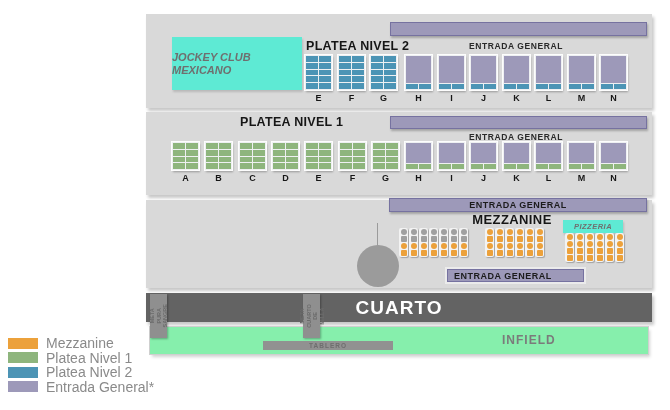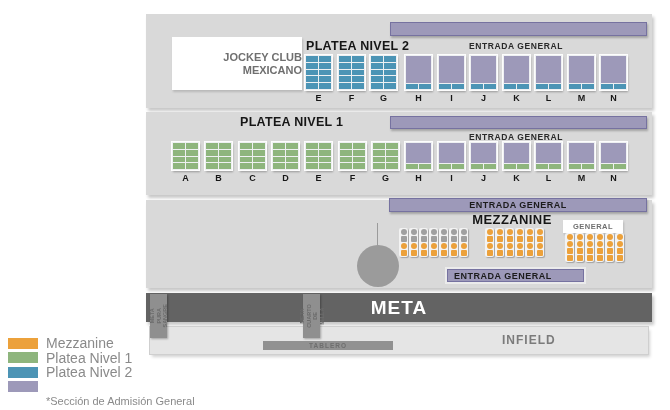--- a/index.html
+++ b/index.html
@@ -9,22 +9,22 @@
   
   .logo { position:absolute; left:8px; top:3px; font-size:22px; font-weight:800; font-style:italic; letter-spacing:-1px; color:#111; }
   .logo sup { font-size:8px; font-style:normal; vertical-align:super; letter-spacing:0; }
 
   
   .panel { position:absolute; left:146px; width:506px; background:#d9d9d9; box-shadow:2px 3px 3px rgba(0,0,0,0.22); }
   .row1 { top:14px;  height:94px; }
   .row2 { top:112px; height:83px; }
   .row3 { top:200px; height:88px; }
 
-  .graybox { position:absolute; background:#ffffff; color:#6f6f6f; font-weight:bold; text-align:right;
-             display:flex; align-items:center; justify-content:center; box-shadow:1px 2px 2px rgba(0,0,0,0.15); }
+  .graybox { position:absolute; background:#5eead4; color:#6f6f6f; font-weight:bold; text-align:left;
+             display:flex; align-items:center; justify-content:center; box-shadow:1px 2px 2px rgba(0,0,0,0.15);font-style:italic; }
   .jockey { left:26px; top:23px; width:130px; height:53px; font-size:11px; line-height:13px; }
   .terraza { left:26px; top:10px; width:182px; height:56px; font-size:12px; line-height:14px; }
   .pizzeria { left:417px; top:20px; width:60px; height:13px; font-size:7.5px; letter-spacing:0.5px; }
 
   .pbar { position:absolute; background:#9d99b9; border:1px solid #7672a0; box-shadow:1px 2px 2px rgba(0,0,0,0.25); }
   .bar-top1 { left:244px; top:8px; width:257px; height:14px; }
   .bar-top2 { left:244px; top:4px; width:257px; height:13px; }
   .bar-mezz-top { left:243px; top:-2px; width:258px; height:14px; display:flex; align-items:center; justify-content:center;
                   font-size:9px; font-weight:bold; color:#1c1c1c; letter-spacing:0.5px; }
   .bar-mezz-bottom { left:301px; top:69px; width:137px; height:13px; display:flex; align-items:center; justify-content:flex-start;
@@ -56,21 +56,21 @@
   .seat.circle { border-radius:50%; }
   .seat.square { border-radius:1px; }
 
   .circle-big { position:absolute; left:211px; top:45px; width:42px; height:42px; border-radius:50%; background:#9b9b9b; }
   .circle-stem { position:absolute; left:231px; top:23px; width:1px; height:24px; background:#9b9b9b; }
 
   
   .pista { position:absolute; left:146px; top:293px; width:506px; height:29px; background:#636363;
            display:flex; align-items:center; justify-content:center; box-shadow:2px 3px 3px rgba(0,0,0,0.22); }
   .pista-text { color:#fff; font-weight:bold; font-size:19px; letter-spacing:1px; }
-  .infield { position:absolute; left:150px; top:327px; width:498px; height:27px; background:#e5e5e5;
+  .infield { position:absolute; left:150px; top:327px; width:498px; height:27px; background:#86efac;
              box-shadow:0 0 0 1px #cfcfcf, 2px 3px 3px rgba(0,0,0,0.18); }
   .infield-text { position:absolute; left:352px; top:6px; font-size:12px; font-weight:bold; color:#7b7b7b; letter-spacing:1px; }
   .tablero { position:absolute; left:113px; top:14px; width:130px; height:9px; background:#919191;
              display:flex; align-items:center; justify-content:center; font-size:6.5px; font-weight:bold; color:#6e6e6e; letter-spacing:1px; }
 
   .meta-label { position:absolute; width:17px; height:44px; background:#8f8f8f; display:flex; align-items:center; justify-content:center;
                 box-shadow:1px 1px 2px rgba(0,0,0,0.3); z-index:5; }
   .meta1 { left:150px; top:294px; }
   .meta2 { left:303px; top:294px; }
   .meta-label .rot { transform:rotate(-90deg); width:42px; font-size:5.5px; line-height:6.5px; font-weight:bold;
@@ -378,21 +378,21 @@
             </div>
           </div>
           <div class="section-letter">N</div>
         </div>
       </div>
   </div>
 
   <div class="panel row3">
     <div class="pbar bar-mezz-top">ENTRADA GENERAL</div>
     <div class="area-label mezz-label">MEZZANINE</div>
-    <div class="graybox pizzeria">GENERAL</div>
+    <div class="graybox pizzeria">PIZZERIA</div>
     <div class="circle-stem"></div>
     <div class="circle-big"></div>
     <div id="mezz-groups">
         <div class="mezz-group" style="left: 253px; top: 28px;">
           <div class="mezz-col">
             <div class="seat circle" style="background: rgb(160, 160, 160);"></div>
             <div class="seat square" style="background: rgb(160, 160, 160);"></div>
             <div class="seat circle" style="background: rgb(236, 161, 59);"></div>
             <div class="seat square" style="background: rgb(236, 161, 59);"></div>
           </div>
@@ -507,21 +507,21 @@
             <div class="seat circle" style="background: rgb(236, 161, 59);"></div>
             <div class="seat square" style="background: rgb(236, 161, 59);"></div>
             <div class="seat square" style="background: rgb(236, 161, 59);"></div>
           </div>
         </div>
       </div>
     <div class="pbar bar-mezz-bottom">ENTRADA GENERAL</div>
   </div>
 
   <div class="pista">
-    <span class="pista-text">META</span>
+    <span class="pista-text">CUARTO</span>
   </div>
   <div class="meta-label meta1">
     <div class="rot">META PURA SANGRE</div>
   </div>
   <div class="meta-label meta2">
     <div class="rot">META CUARTO DE MILLA</div>
   </div>
   <div class="infield">
     <div class="tablero">TABLERO</div>
     <span class="infield-text">INFIELD</span>
@@ -536,18 +536,18 @@
         <div class="legend-row">
           <div class="legend-swatch" style="background: rgb(142, 181, 125);"></div>
           <div class="legend-text">Platea Nivel 1</div>
         </div>
         <div class="legend-row">
           <div class="legend-swatch" style="background: rgb(76, 148, 181);"></div>
           <div class="legend-text">Platea Nivel 2</div>
         </div>
         <div class="legend-row">
           <div class="legend-swatch" style="background: rgb(157, 153, 185);"></div>
+          <div class="legend-text">Entrada General*</div>
         </div>
       </div>
-    <div class="legend-footnote">*Sección de Admisión General</div>
   </div>
 
 </div>
 
 </body></html>

